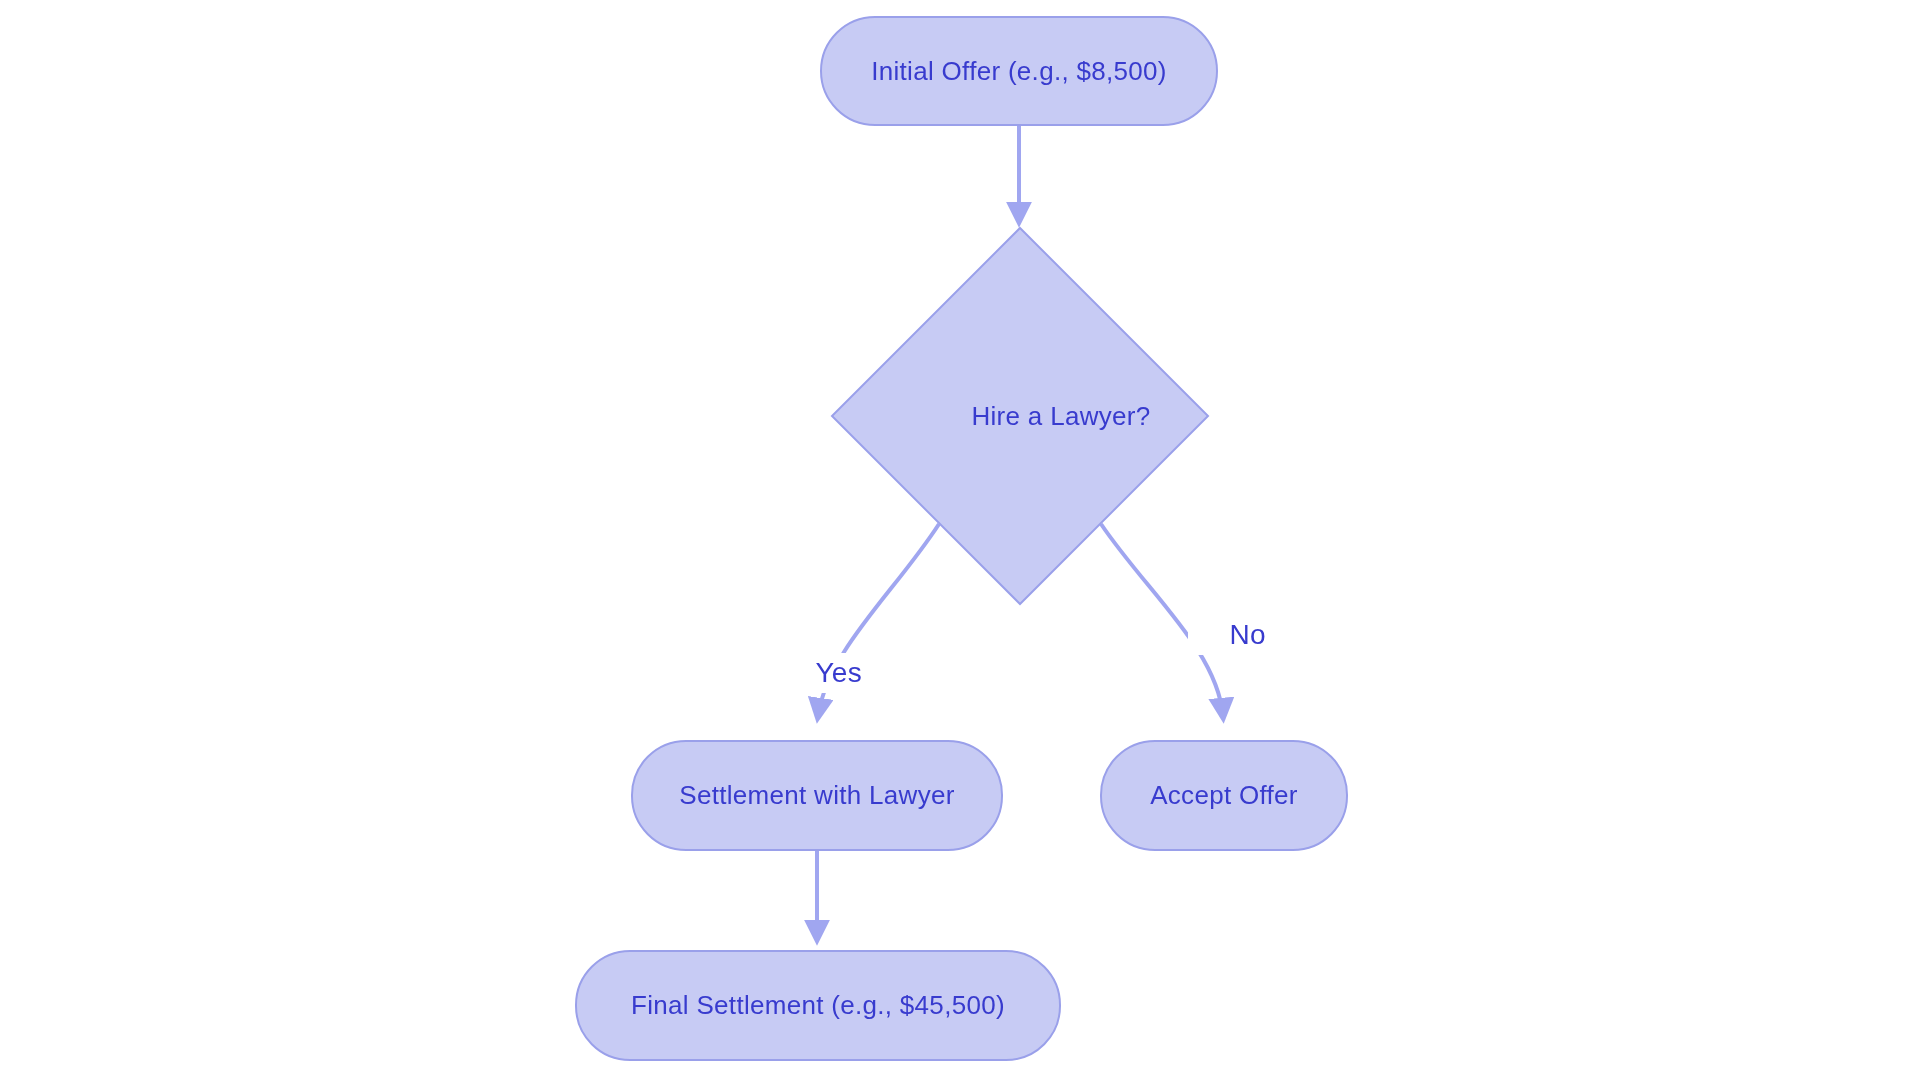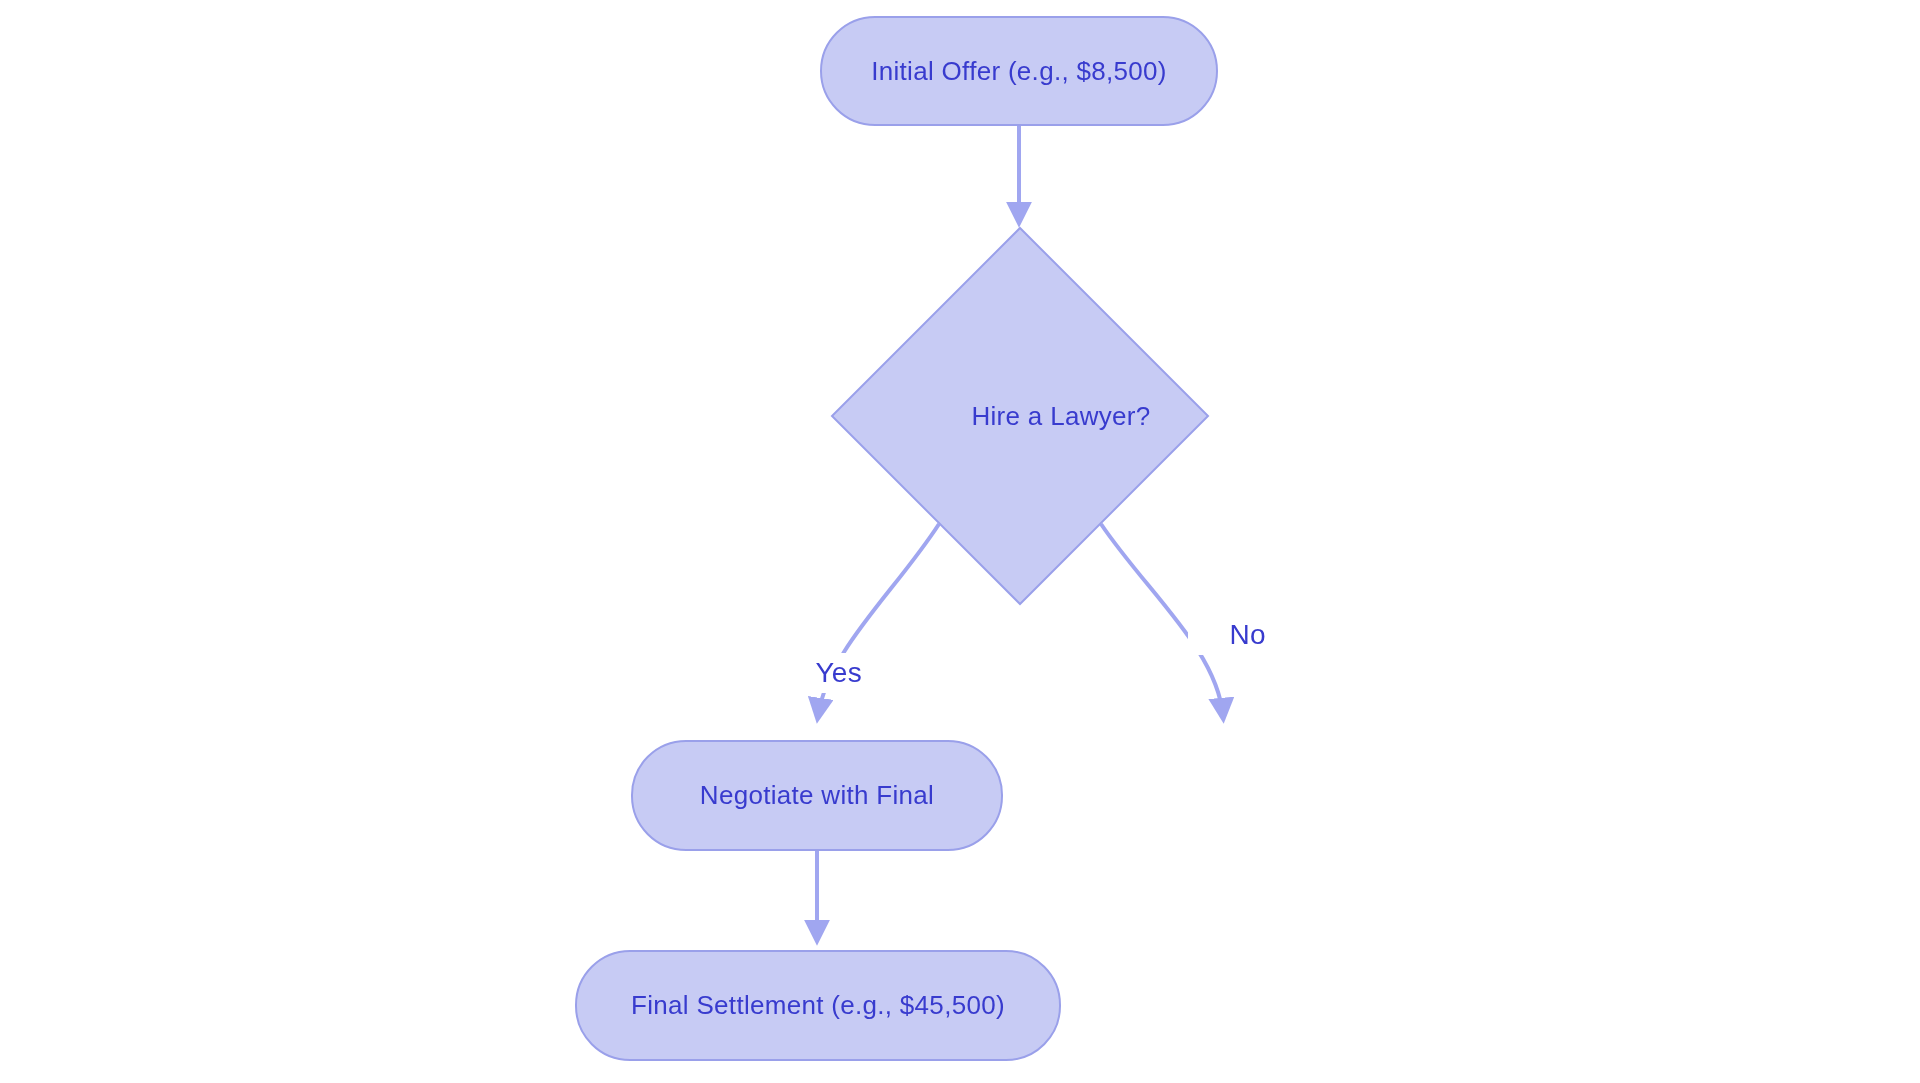--- a/index.html
+++ b/index.html
@@ -98,23 +98,26 @@
 
   <div class="node" style="left:820px; top:16px; width:398px; height:110px;">
     <span>Initial Offer (e.g., $8,500)</span>
   </div>
 
   <div class="diamond-label" style="left:936px; top:396px; width:250px; height:40px;">
     <span>Hire a Lawyer?</span>
   </div>
 
   <div class="node" style="left:631px; top:740px; width:372px; height:111px;">
-    <span>Negotiate with Final</span>
+    <span>Settlement with Lawyer</span>
   </div>
 
+  <div class="node" style="left:1100px; top:740px; width:248px; height:111px;">
+    <span>Accept Offer</span>
+  </div>
 
   <div class="node" style="left:575px; top:950px; width:486px; height:111px;">
     <span>Final Settlement (e.g., $45,500)</span>
   </div>
 
   <div class="edge-label" style="left:780px; top:653px; width:74px; height:36px;">
     <span>Yes</span>
   </div>
 
   <div class="edge-label" style="left:1188px; top:615px; width:70px; height:36px;">

